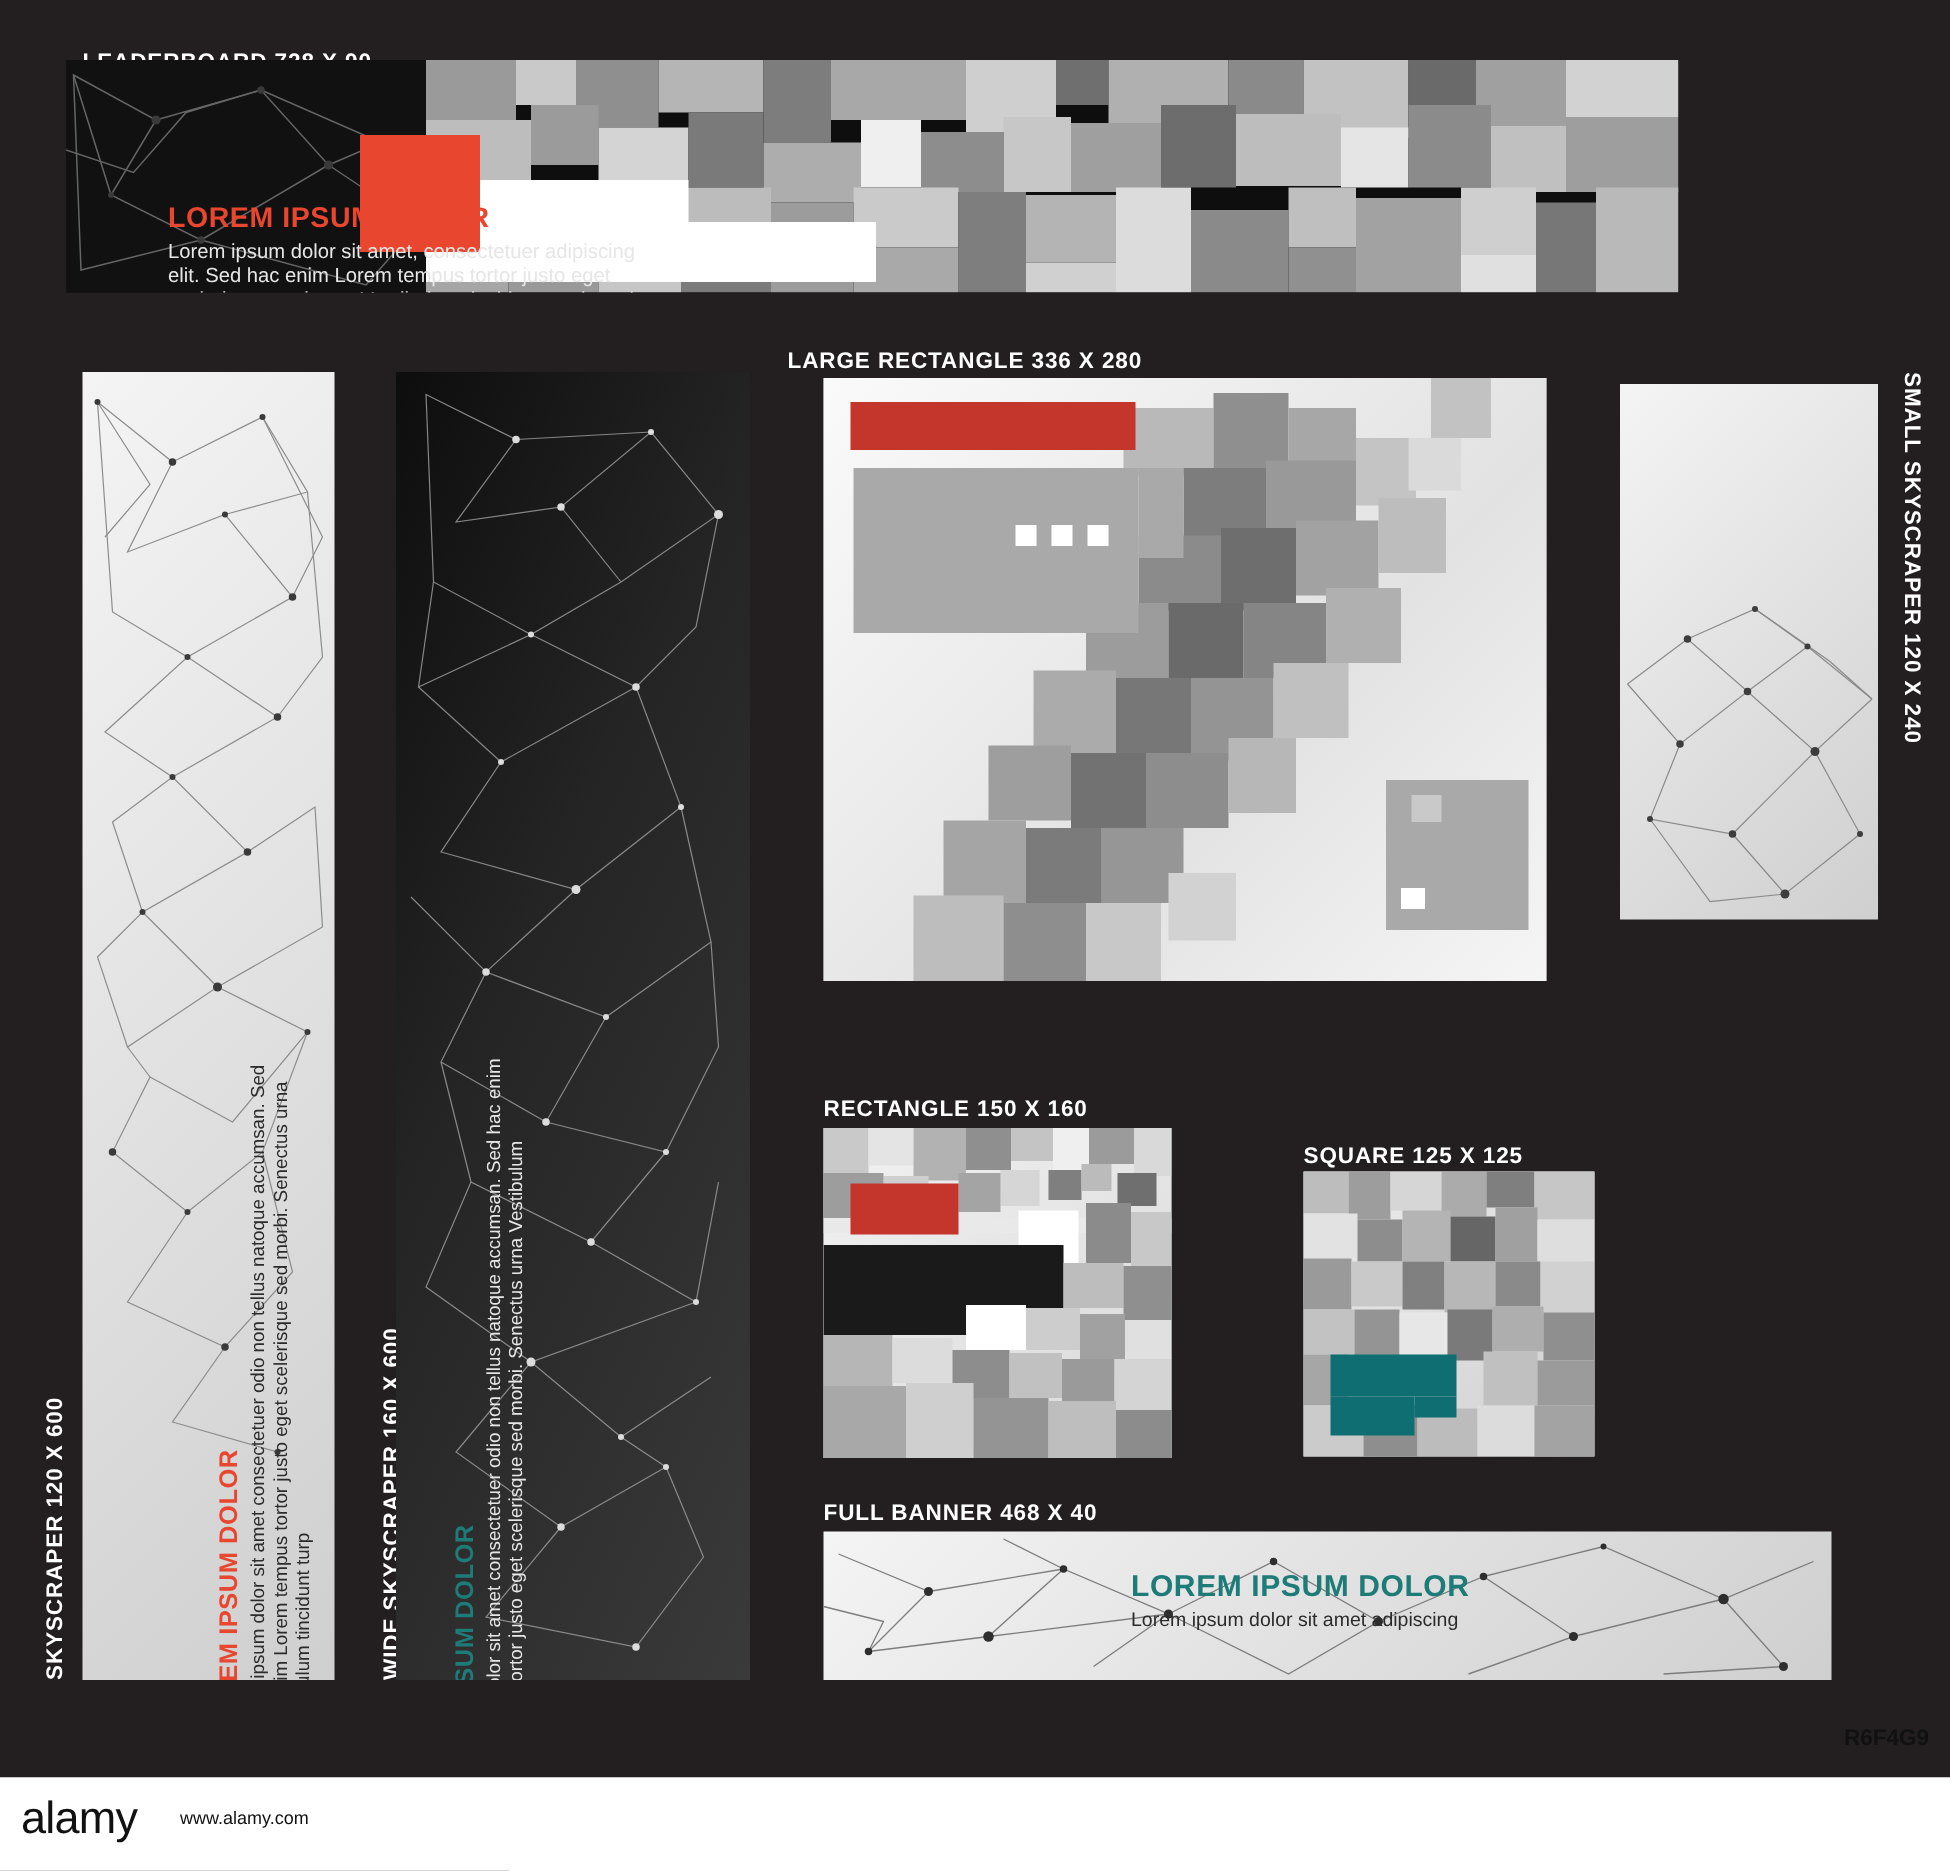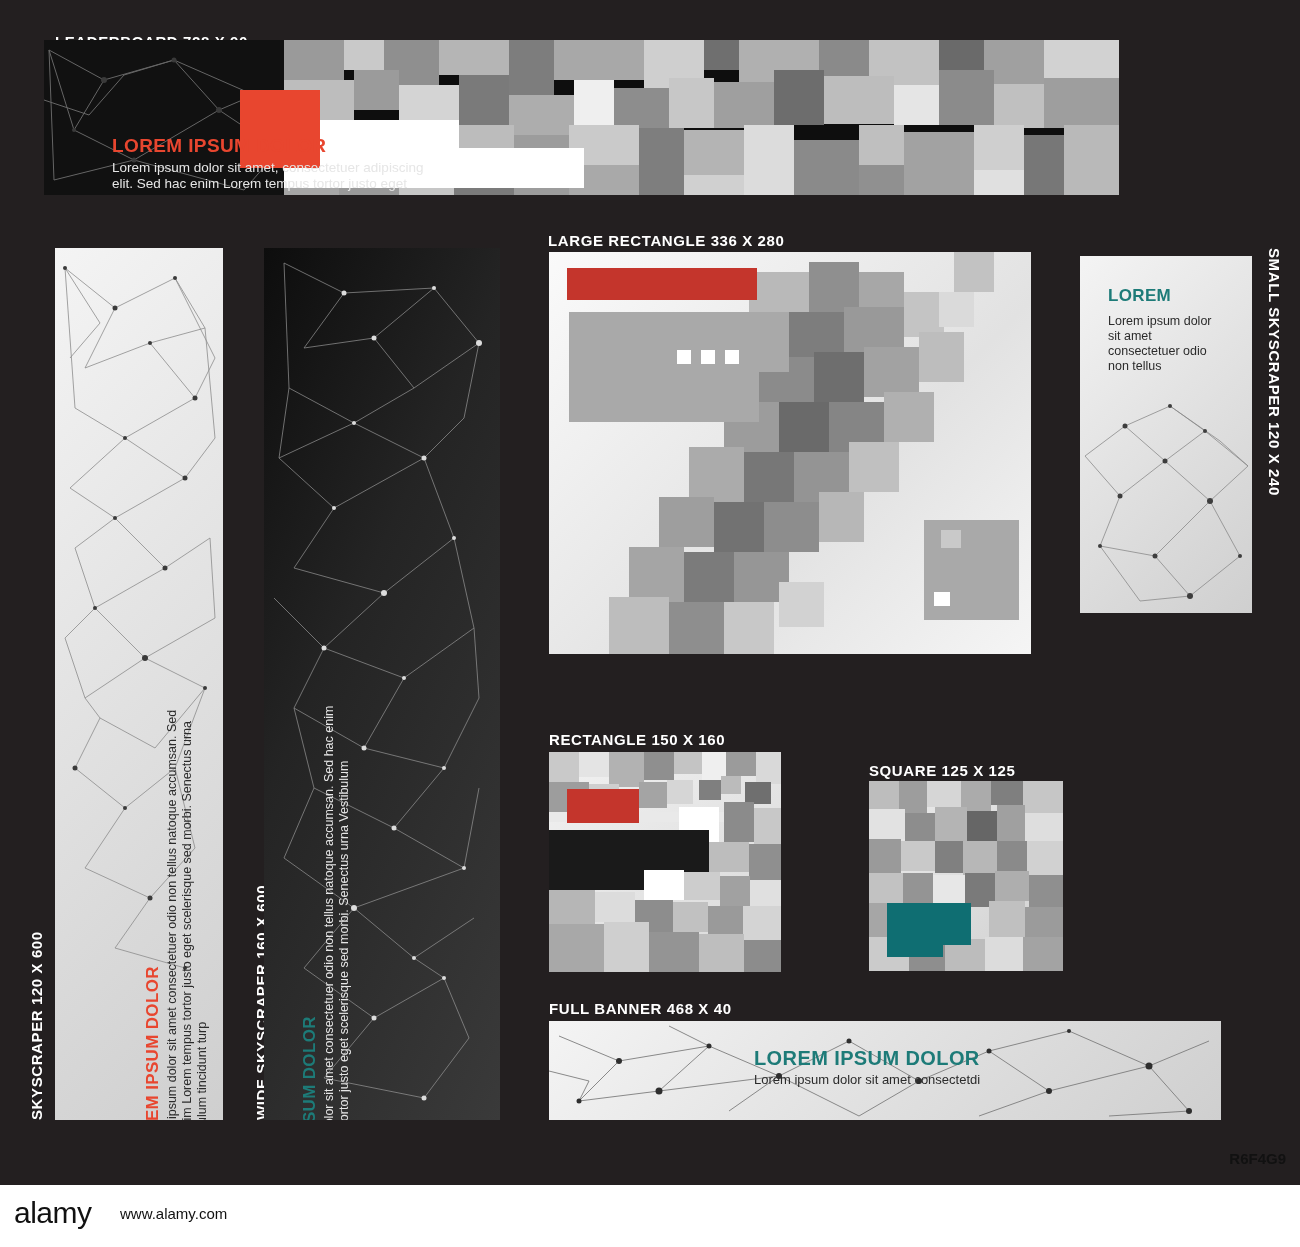--- a/index.html
+++ b/index.html
@@ -27,21 +27,21 @@
 
   
   .mosaic{position:absolute;left:0;top:0;width:100%;height:100%;}
   .mosaic i{position:absolute;display:block;}
 
   .swatch{position:absolute;}
 
   
   .footer{position:absolute;left:0;top:1185px;width:1300px;height:62px;background:#ffffff;}
   .alamy{position:absolute;left:14px;top:1196px;font-size:30px;font-weight:normal;color:#111;letter-spacing:-.5px;}
-  .footer-text{position:absolute;left:120px;top:1205px;font-size:15px;color:#111;}
+  .footer-text{position:absolute;left:120px;top:1205px;font-size:12px;color:#111;}
   .footer-id{position:absolute;right:14px;top:1150px;font-size:15px;color:#111;font-weight:bold;}
 </style>
 </head>
 <body>
 
 <div class="stage">
 
   <div class="label" style="left:55px;top:33px;">LEADERBOARD  728 X 90</div>
 
   <div class="banner" style="left:44px;top:40px;width:1075px;height:155px;background:#0e0e0e;">
@@ -228,21 +228,21 @@
     </svg>
 
     <div class="rot-ccw" style="position:absolute;left:36px;top:960px;width:560px;">
       <div class="head-teal" style="font-size:17px;line-height:20px;">LOREM IPSUM DOLOR</div>
     </div>
     <div class="rot-ccw" style="position:absolute;left:58px;top:960px;width:520px;">
       <div class="body-light" style="font-size:12.5px;line-height:15px;width:510px;">Lorem ipsum dolor sit amet consectetuer odio non tellus natoque accumsan. Sed hac enim Lorem tempus tortor justo eget scelerisque sed morbi. Senectus urna Vestibulum</div>
     </div>
   </div>
 
-  <div class="label" style="left:548px;top:232px;">LARGE RECTANGLE 336 X 280</div>
+  <div class="label" style="left:525px;top:232px;">LARGE RECTANGLE 336 X 280</div>
 
   <div class="banner" style="left:549px;top:252px;width:482px;height:402px;background:#f0f0f0;">
     <div class="mosaic">
       <i style="left:0;top:0;width:482px;height:402px;background:linear-gradient(135deg,#fafafa,#e2e2e2 60%,#f5f5f5);"></i>
 
       <i style="left:200px;top:20px;width:60px;height:45px;background:#b9b9b9;"></i>
       <i style="left:260px;top:10px;width:50px;height:50px;background:#8f8f8f;"></i>
       <i style="left:310px;top:20px;width:45px;height:40px;background:#a7a7a7;"></i>
       <i style="left:240px;top:60px;width:55px;height:50px;background:#7d7d7d;"></i>
       <i style="left:295px;top:55px;width:60px;height:55px;background:#999;"></i>
@@ -304,24 +304,20 @@
         <circle cx="125" cy="175" r="2"></circle>
           <circle cx="40" cy="240" r="2.5"></circle>
         <circle cx="130" cy="245" r="3"></circle>
           <circle cx="20" cy="290" r="2"></circle>
         <circle cx="75" cy="300" r="2.5"></circle>
           <circle cx="110" cy="340" r="3"></circle>
         <circle cx="160" cy="300" r="2"></circle>
           <circle cx="90" cy="150" r="2"></circle>
       </g>
     </svg>
-    <div class="txtblock" style="left:28px;top:30px;width:120px;">
-      <div class="head-teal" style="font-size:17px;line-height:20px;">LOREM</div>
-      <div class="body-dark" style="font-size:12.5px;line-height:15px;margin-top:8px;width:105px;">Lorem ipsum dolor sit amet consectetuer odio non tellus</div>
-    </div>
   </div>
 
   <div class="label" style="left:549px;top:731px;">RECTANGLE 150 X 160</div>
 
   <div class="banner" style="left:549px;top:752px;width:232px;height:220px;background:#e8e8e8;">
     <div class="mosaic">
       <i style="left:0;top:0;width:232px;height:220px;background:linear-gradient(140deg,#f2f2f2,#d8d8d8);"></i>
       <i style="left:0;top:0;width:30px;height:30px;background:#c9c9c9;"></i>
       <i style="left:30px;top:0;width:30px;height:25px;background:#e4e4e4;"></i>
       <i style="left:60px;top:0;width:35px;height:35px;background:#b2b2b2;"></i>
@@ -433,21 +429,21 @@
         <circle cx="440" cy="30" r="2.5"></circle>
           <circle cx="500" cy="70" r="3"></circle>
         <circle cx="520" cy="10" r="2"></circle>
           <circle cx="600" cy="45" r="3.5"></circle>
         <circle cx="640" cy="90" r="3"></circle>
           <circle cx="30" cy="80" r="2.5"></circle>
       </g>
     </svg>
     <div class="txtblock" style="left:205px;top:25px;width:330px;">
       <div class="head-teal" style="font-size:20px;line-height:24px;">LOREM IPSUM DOLOR</div>
-      <div class="body-dark" style="font-size:13px;line-height:16px;margin-top:2px;">Lorem ipsum dolor sit amet consectetdi</div>
+      <div class="body-dark" style="font-size:13px;line-height:16px;margin-top:2px;">Lorem ipsum dolor sit amet adipiscing</div>
     </div>
   </div>
 
 </div>
 
 <div class="footer"></div>
 <div class="footer-id">R6F4G9</div>
 <div class="alamy"><span>alamy</span></div>
 <div class="footer-text">www.alamy.com</div>
 

